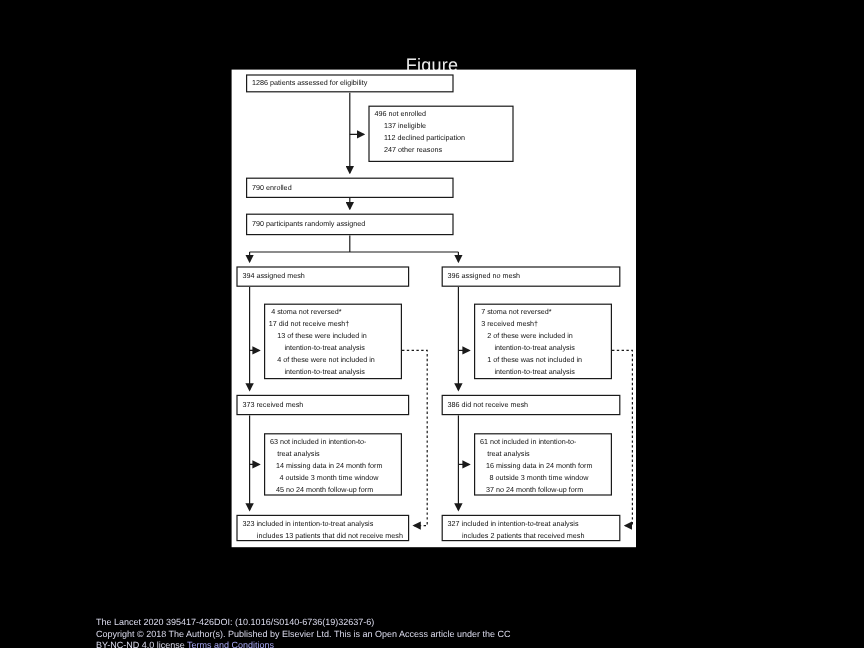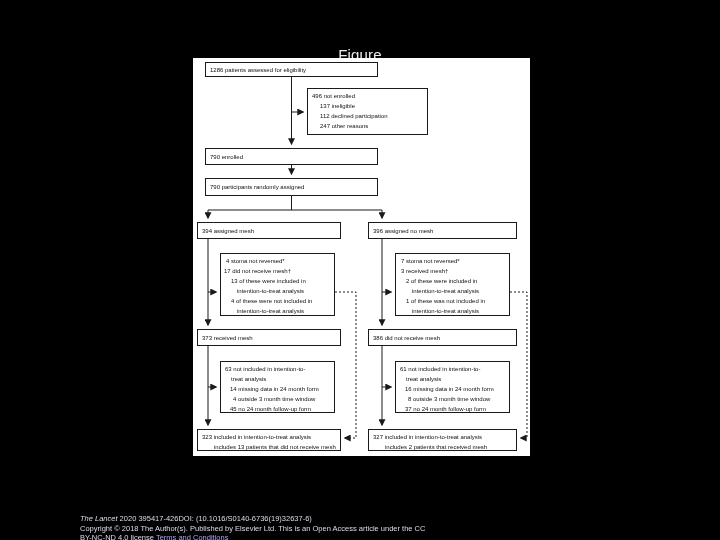--- a/index.html
+++ b/index.html
@@ -25,21 +25,21 @@
   .fbox .bline{white-space:nowrap;}
   .p3{padding-left:3px;} .p4{padding-left:4px;} .p5{padding-left:5px;}
   .p9{padding-left:9px;} .p10{padding-left:10px;} .p12{padding-left:12px;}
   .p16{padding-left:16px;}
   .pt2{padding-top:2px;}
   .citation{
     position:absolute;left:80px;top:514px;width:600px;
     color:#dcdcee;font-size:7.5px;line-height:9.5px;
   }
   .cit-line{white-space:nowrap;}
-  .it{font-style:italic;}
+  .it{}
   .terms-link{color:#a6a6f2;text-decoration:underline;cursor:pointer;}
 </style>
 </head>
 <body>
 
 <div class="slide-title">Figure</div>
 
 <div class="panel">
 
   <svg class="connectors" viewBox="0 0 337 398" xmlns="http://www.w3.org/2000/svg">

